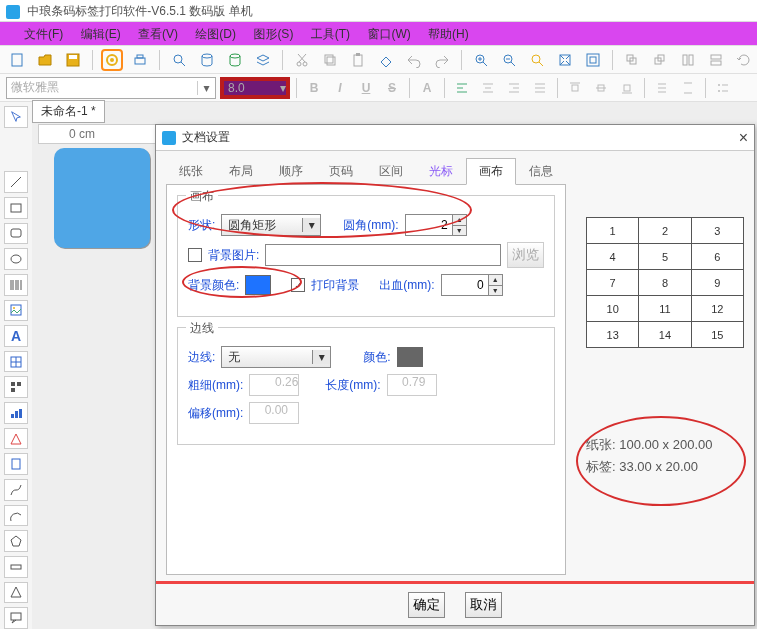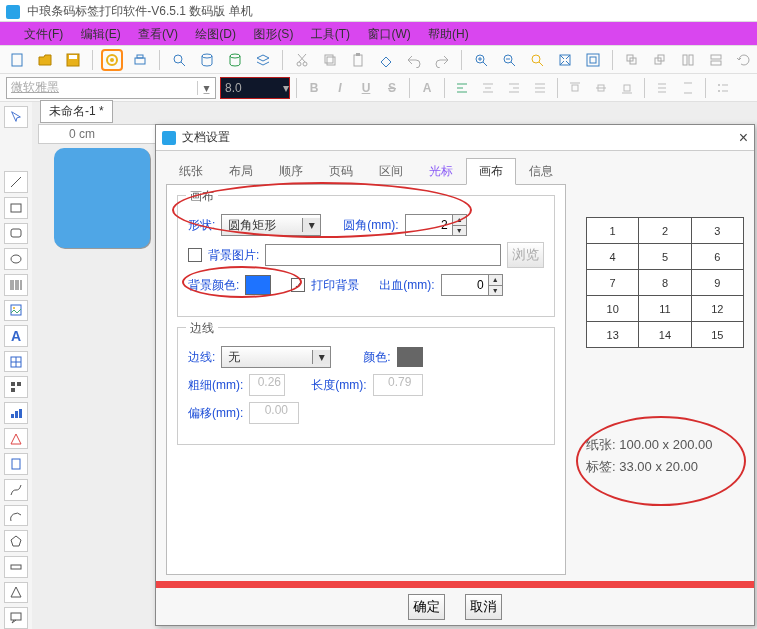--- a/index.html
+++ b/index.html
@@ -7,29 +7,29 @@
   .titlebar { background: #fff; height: 22px; line-height: 22px; padding-left: 6px; color: #555; border-bottom: 1px solid #ddd; }
   .titlebar .ticon { display:inline-block; width:14px; height:14px; background:#29a3e8; vertical-align:middle; margin-right:4px; border-radius:2px; }
   .menubar { background: #d946ef; height: 24px; line-height: 24px; padding-left: 24px; border-bottom: 1px solid #e0e0e0; }
   .menubar span { margin-right: 14px; color: #333; }
   .toolbar, .toolbar2 { background: #fafafa; height: 28px; display: flex; align-items: center; padding-left: 6px; gap: 6px; border-bottom: 1px solid #e0e0e0; }
   .tb-btn { width: 22px; height: 22px; display:flex; align-items:center; justify-content:center; border-radius:3px; }
   .tb-btn svg { width:16px; height:16px; }
   .tb-btn.hl { border:2px solid #ff8c1a; border-radius:4px; }
   .sep { width:1px; height:20px; background:#ccc; margin:0 2px; }
   .fontrow { background:#fafafa; height:28px; display:flex; align-items:center; padding-left:6px; gap:4px; border-bottom:1px solid #e0e0e0; }
-  .fontcombo { width:210px; height:22px; border:1px solid #aaa; background:#fff; color:#aaa; padding-left:4px; display:flex; align-items:center; justify-content:space-between;text-decoration:underline; }
+  .fontcombo { width:210px; height:22px; border:1px solid #aaa; background:#fff; color:#aaa; padding-left:4px; display:flex; align-items:center; justify-content:space-between; }
   .fontcombo .arr { width:18px; text-align:center; color:#666; border-left:1px solid #ccc; }
-  .sizecombo { width:70px; height:22px; border:1px solid #b91c1c; background:#0f172a; color:#aaa; padding-left:4px; display:flex; align-items:center; justify-content:space-between; }
+  .sizecombo { width:70px; height:22px; border:4px solid #b91c1c; background:#701a75; color:#aaa; padding-left:4px; display:flex; align-items:center; justify-content:space-between; }
   .txtbtn { width:22px; height:22px; color:#bbb; text-align:center; line-height:22px; font-weight:bold; }
   .work { position:absolute; top:102px; left:0; right:0; bottom:0; display:flex; }
   .lefttool { width:32px; background:#f5f5f5; display:flex; flex-direction:column; gap:4px; padding-top:4px; align-items:center; }
   .lefttool .lt { width:24px; height:24px; border:1px solid #ccc; background:#fff; display:flex; align-items:center; justify-content:center; }
   .canvaswrap { flex:1; background:#eee; position:relative; }
-  .tab { position:absolute; top:-2px; left:8px; background:#fff; border:1px solid #aaa; padding:2px 8px; font-size:12px; }
+  .tab { position:absolute; top:-2px; left:0; background:#fff; border:1px solid #aaa; padding:2px 8px; font-size:12px; }
   .ruler { position:absolute; top:22px; left:6px; right:6px; height:20px; background:#fff; border:1px solid #ccc; }
   .ruler span { position:absolute; left:30px; top:2px; color:#737373; }
   .shape { position:absolute; top:46px; left:22px; width:96px; height:100px; background:#4fa6e6; border-radius:10px; box-shadow:1px 1px 0 #999; }
   .dialog { position:absolute; top:124px; left:155px; width:600px; height:502px; background:#f7f7f7; border:1px solid #888; box-shadow:2px 2px 6px rgba(0,0,0,0.25); }
   .dlg-title { height:26px; background:#fff; border-bottom:1px solid #ccc; display:flex; align-items:center; padding:0 6px; }
   .dlg-title .ticon { display:inline-block; width:14px; height:14px; background:#29a3e8; margin-right:6px; border-radius:2px; }
   .dlg-title .close { margin-left:auto; font-size:16px; color:#444; }
   .dlg-body { display:flex; height:430px; }
   .dlg-left { width:420px; padding:6px 10px 0 10px; }
   .tabs { display:flex; border-bottom:1px solid #bbb; }
@@ -54,21 +54,21 @@
   .btn.dim { color:#aaa; border-color:#ccc; }
   .colorbox { width:26px; height:20px; border:1px solid #666; }
   .ck { width:14px; height:14px; border:1px solid #666; display:inline-flex; align-items:center; justify-content:center; font-size:10px; }
   .annot { position:absolute; border:2px solid #d62e2e; border-radius:50%; pointer-events:none; }
   .dlg-right { flex:1; padding:6px 10px; }
   .dlg-right h4 { font-weight:normal; color:#444; margin-bottom:8px; }
   .thumbgrid { background:#fff; border:0px solid #aaa; }
   .thumbgrid table { border-collapse:collapse; width:100%; }
   .thumbgrid td { border:1px solid #555; height:26px; text-align:center; font-size:11px; }
   .info { margin-top:80px; font-size:13px; color:#555; line-height:22px; position:relative; }
-  .dlg-buttons { height:44px; display:flex; align-items:center; justify-content:center; gap:20px; border-top:7px solid #ef4444; }
+  .dlg-buttons { height:44px; display:flex; align-items:center; justify-content:center; gap:20px; border-top:3px solid #ef4444; }
 </style>
 </head>
 <body>
 
 <div class="titlebar">
   <span class="ticon"></span>
   <span>中琅条码标签打印软件-V6.5.1 数码版 单机</span>
 </div>
 
 <div class="menubar">
@@ -515,21 +515,21 @@
             <div class="combo" style="min-width:110px">
               <span>无</span>
                 <span class="arr">▾</span>
             </div>
             <div style="width:20px"></div>
             <label>颜色:</label>
             <div class="colorbox" style="background:#666"></div>
           </div>
           <div class="row">
             <label>粗细(mm):</label>
-            <div class="txtbox dim" style="width:36px;text-align:center">0.26</div>
+            <div class="txtbox dim" style="width:50px;text-align:right">0.26</div>
             <div style="width:14px"></div>
             <label>长度(mm):</label>
             <div class="txtbox dim" style="width:50px;text-align:center">0.79</div>
           </div>
           <div class="row">
             <label>偏移(mm):</label>
             <div class="txtbox dim" style="width:50px;text-align:center">0.00</div>
           </div>
         </div>
       </div>

